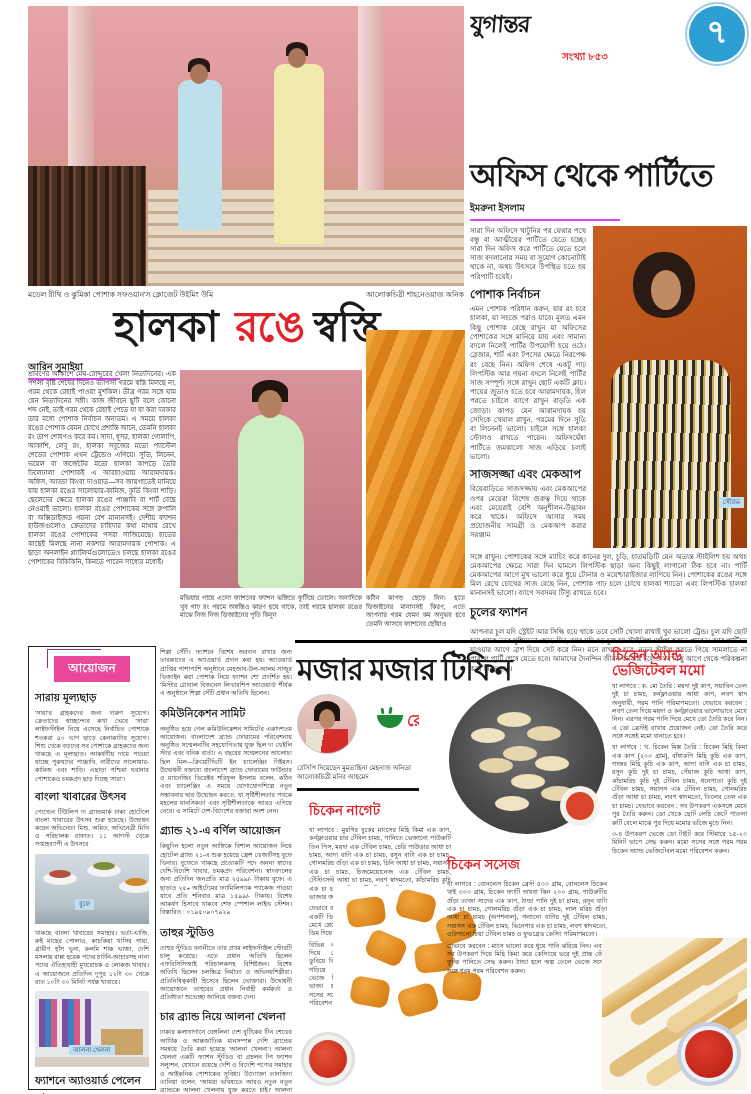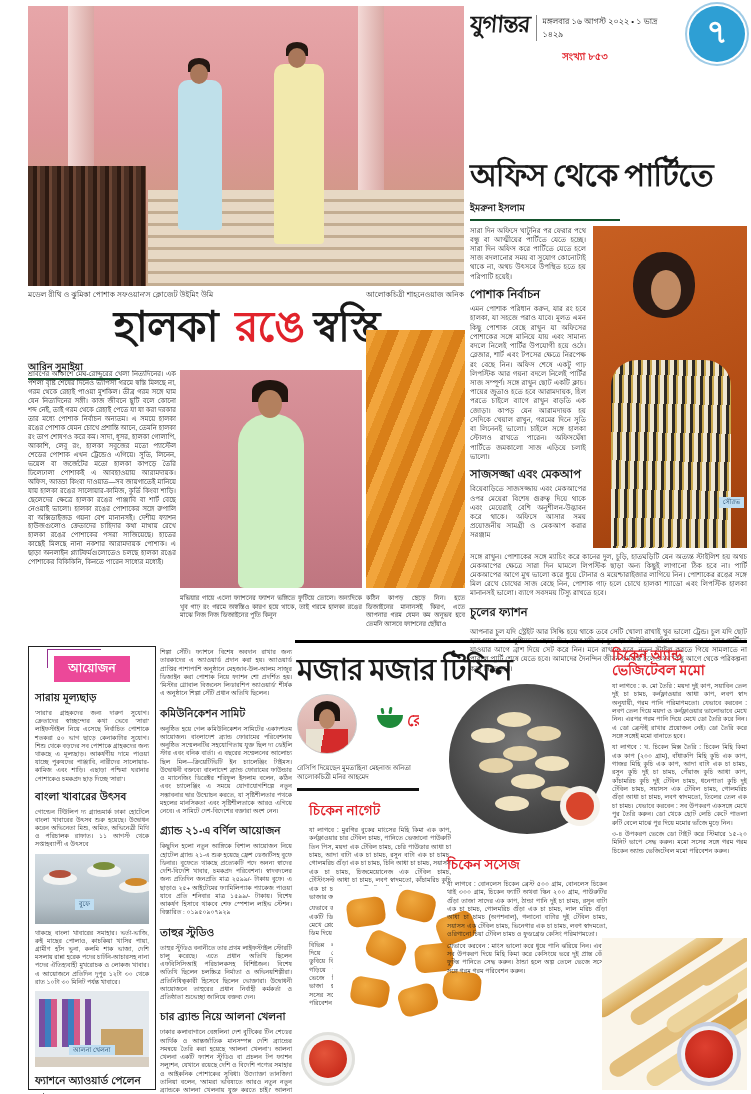--- a/index.html
+++ b/index.html
@@ -26,21 +26,21 @@
   .mh-date{font-size:8px;margin:9px 0 0 6px;border-left:1px solid #888;padding-left:6px;width:128px;color:#222;}
   .page-circle{position:absolute;right:2px;top:0;width:56px;height:56px;border-radius:50%;
     background:#2e9fd4;color:#fff;font-size:33px;font-weight:bold;display:flex;align-items:center;justify-content:center;
     box-shadow:0 0 0 2px #fff,0 0 0 4px #9fcbe6;font-family:"Liberation Serif",serif;}
   .section-title{font-size:61px;line-height:0.95;color:#e1232b;font-weight:800;letter-spacing:-3px;margin-top:8px;
     font-family:"Liberation Serif",serif;}
   .issue-no{color:#e1232b;font-size:10px;font-weight:bold;width:230px;text-align:center;margin-top:4px;}
   
   .office{position:absolute;left:470px;top:160px;width:277px;}
   .office-headline{font-size:31px;font-weight:800;letter-spacing:-1px;line-height:1.05;font-family:"Liberation Serif",serif;}
-  .byline{font-size:9.5px;font-weight:bold;border-bottom:2px solid #14532d;padding-bottom:3px;margin:8px 0 5px;}
+  .byline{font-size:9.5px;font-weight:bold;border-bottom:2px solid #d946ef;padding-bottom:3px;margin:8px 0 5px;}
   .office .byline{width:150px;}
   .office-cols{display:flex;gap:7px;}
   .office-text{width:116px;font-size:7px;}
   .subhead{font-size:11.5px;font-weight:800;margin:6px 0 2px;}
   .office-photo{position:relative;width:154px;height:322px;flex-shrink:0;overflow:hidden;
     background:linear-gradient(160deg,#c75f22 0%,#b04a12 70%,#9c3f0e 100%);}
   .op-hair{position:absolute;left:40px;top:26px;width:62px;height:66px;border-radius:48%;background:#2a1a14;}
   .op-face{position:absolute;left:58px;top:44px;width:30px;height:40px;border-radius:50%;background:#c08a63;}
   .op-body{position:absolute;left:18px;bottom:0;width:120px;height:188px;border-radius:26px 26px 0 0;
     background:repeating-linear-gradient(92deg,#2e2a26 0 3px,#c9a84e 3px 5px,#efe7d2 5px 9px);}
@@ -146,21 +146,20 @@
     <div class="m-head" style="left:260px;top:42px;"></div>
   </div>
   <div class="lead-cap-row">
     <span>মডেল রীথি ও ঝুমিকা  পোশাক সফওয়ান'স ক্লোজেট উইমিং উমি</span>
     <span>আলোকচিত্রী শাহনেওয়াজ অনিক</span>
   </div>
 
   <div class="masthead">
     <div class="mh-row">
       <span class="mh-logo">যুগান্তর</span>
-      <span class="mh-date">মঙ্গলবার ১৬ আগস্ট ২০২২ • ১ ভাদ্র ১৪২৯</span>
     </div>
     <div class="page-circle">৭</div>
     <div class="issue-no">সংখ্যা ৮৫৩</div>
   </div>
 
   <div class="office">
     <div class="office-headline">অফিস থেকে পার্টিতে</div>
     <div class="byline">ইমরুনা ইসলাম</div>
     <div class="office-cols">
       <div class="office-text jtext">

